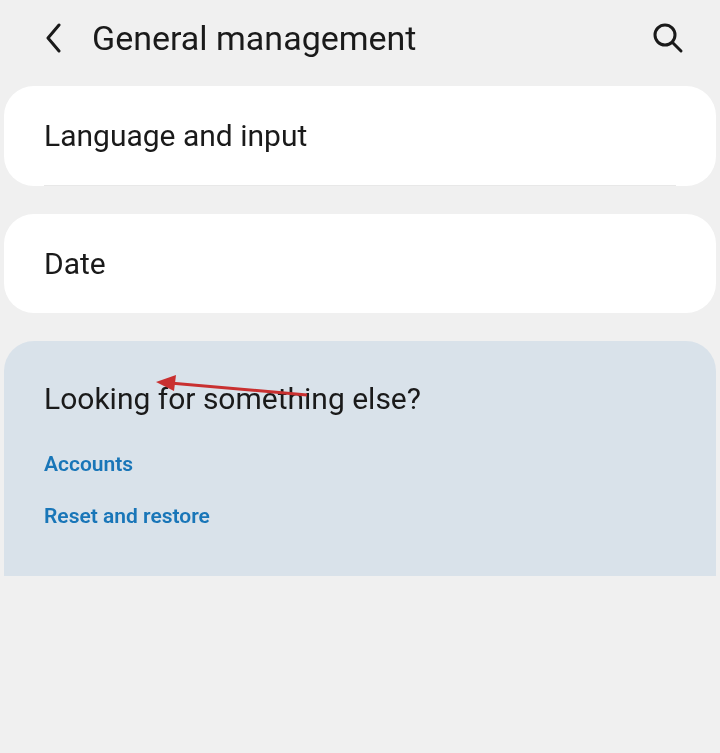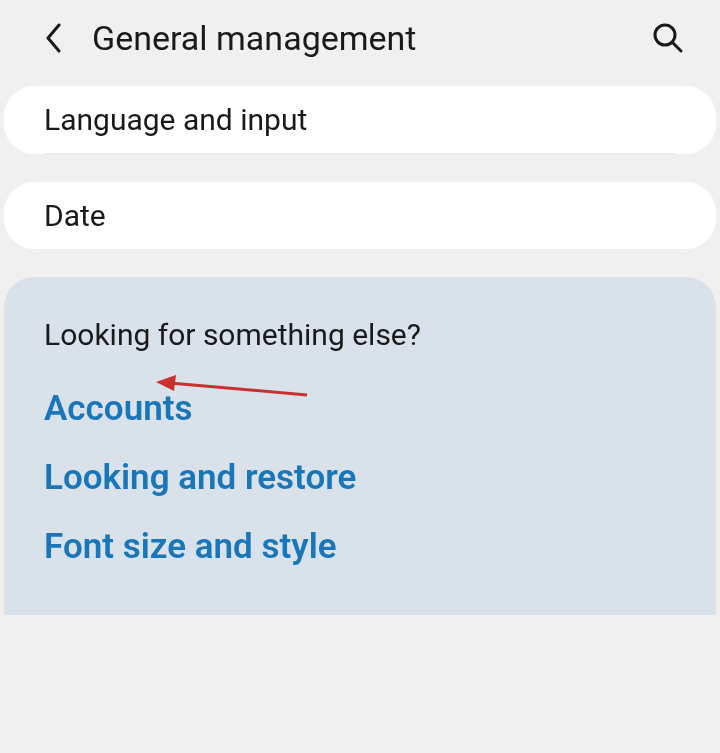--- a/index.html
+++ b/index.html
@@ -52,21 +52,21 @@
       width: 32px;
       height: 32px;
     }
     .card {
       background: #ffffff;
       border-radius: 30px;
       margin: 0 4px 28px 4px;
       overflow: hidden;
     }
     .list-item {
-      padding: 16px 40px;
+      padding: 32px 40px;
       font-size: 30px;
       color: #1a1a1a;
       cursor: pointer;
     }
     .divider {
       height: 1px;
       background: #e8e8e8;
       margin: 0 40px;
     }
     .suggestions-card {
@@ -75,21 +75,21 @@
       margin: 0 4px;
       padding: 40px 40px 20px 40px;
     }
     .suggestions-title {
       font-size: 30px;
       color: #1a1a1a;
       margin-bottom: 36px;
     }
     .suggestion-link {
       display: block;
-      font-size: 35px;
+      font-size: 21px;
       font-weight: 600;
       color: #1976b8;
       margin-bottom: 28px;
       cursor: pointer;
     }
     .annotation-arrow {
       position: absolute;
       top: 373px;
       left: 152px;
       pointer-events: none;
@@ -118,20 +118,19 @@
   <div class="divider"></div>
 </div>
 
 <div class="card">
   <div class="list-item">Date</div>
 </div>
 
 <div class="suggestions-card">
   <div class="suggestions-title">Looking for something else?</div>
   <div class="suggestion-link">Accounts</div>
-  <div class="suggestion-link">Looking and restore</div>
-  <div class="suggestion-link">Font size and style</div>
+  <div class="suggestion-link">Reset and restore</div>
 </div>
 
 <svg class="annotation-arrow" width="160" height="30" viewBox="0 0 160 30">
   <line x1="155" y1="22" x2="18" y2="10" stroke="#c93030" stroke-width="3"></line>
   <polygon points="4,9 24,2 22,18" fill="#c93030"></polygon>
 </svg>
 
 </body></html>

